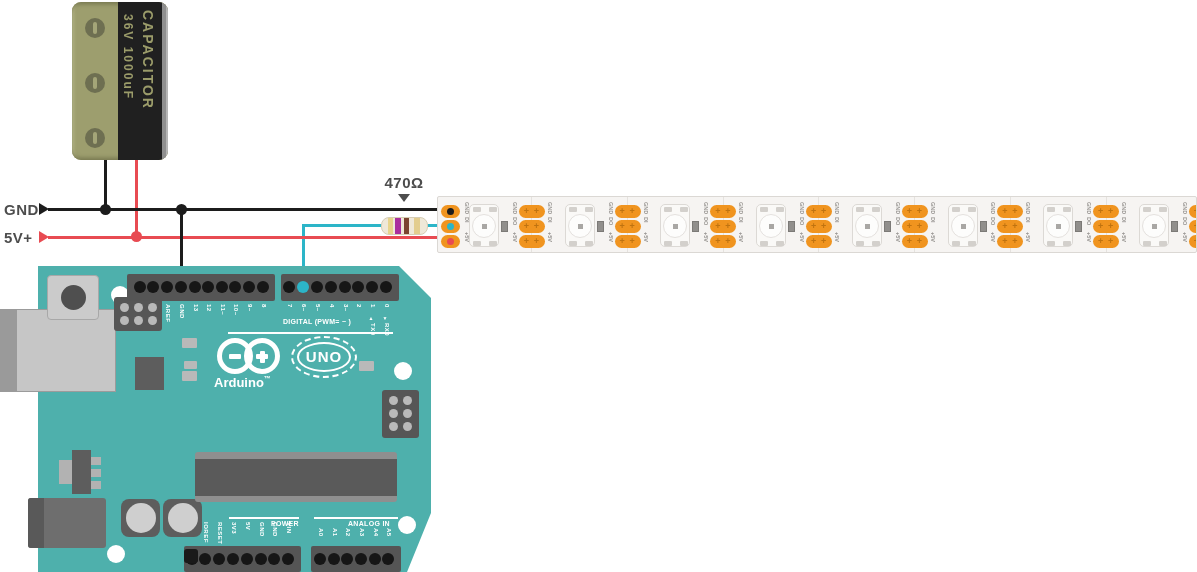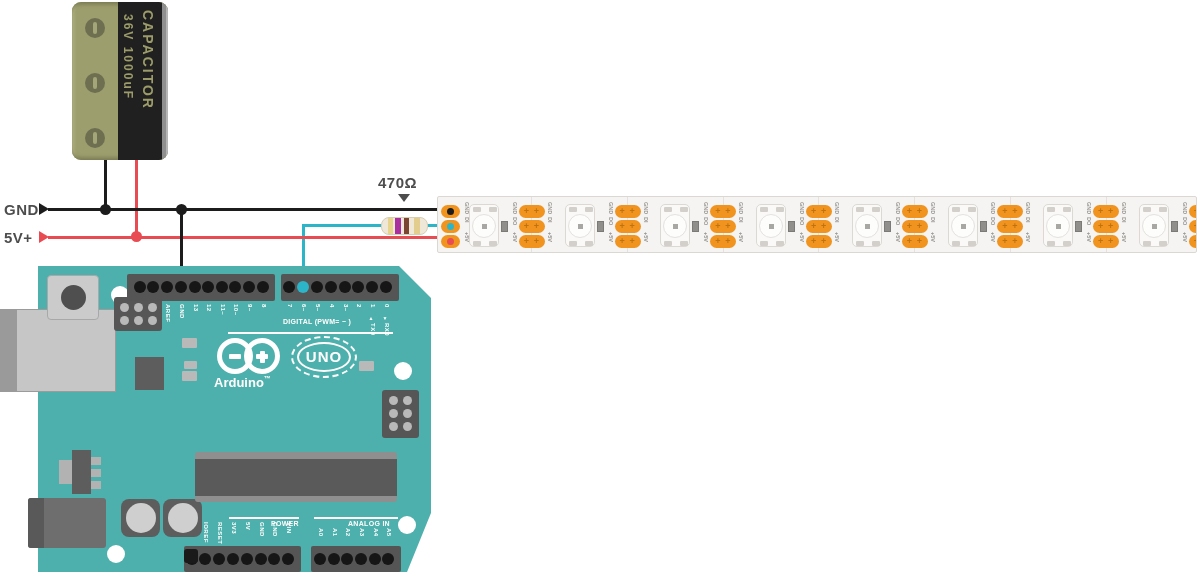--- a/index.html
+++ b/index.html
@@ -76,21 +76,21 @@
     <div class="abs" style="left:46px;top:0;width:44px;height:158px;background:var(--c-cap_stripe);"></div>
     <div class="abs" style="left:90px;top:0;width:4px;height:158px;background:#8f8f8f;"></div>
     <div class="abs" style="left:94px;top:0;width:2px;height:158px;background:#b5b5b5;"></div>
     <div class="cap-vent" style="top:16px;"></div>
     <div class="cap-vent" style="top:71px;"></div>
     <div class="cap-vent" style="top:126px;"></div>
     <div class="vtext" style="left:49px;top:12px;font-size:12px;font-weight:bold;color:var(--c-cap_text);letter-spacing:2px;">36V 1000uF</div>
     <div class="vtext" style="left:68px;top:8px;font-size:14px;font-weight:bold;color:var(--c-cap_text);letter-spacing:2px;">CAPACITOR</div>
   </div>
 
-  <div class="raillabel" style="left:378px;top:174px;width:52px;text-align:left;">470Ω</div>
+  <div class="raillabel" style="left:378px;top:174px;width:52px;text-align:center;">470Ω</div>
   <div class="tri-down" style="left:398px;top:194px;"></div>
 
   <div id="resistor">
     <div class="band" style="left:6px;width:5px;background:#e8d48c;"></div>
     <div class="band" style="left:13px;width:6px;background:#aa2f9e;"></div>
     <div class="band" style="left:22px;width:5px;background:#7b4430;"></div>
     <div class="band" style="left:32px;width:6px;background:#e3cd8e;"></div>
   </div>
 
   <div id="board"></div>

